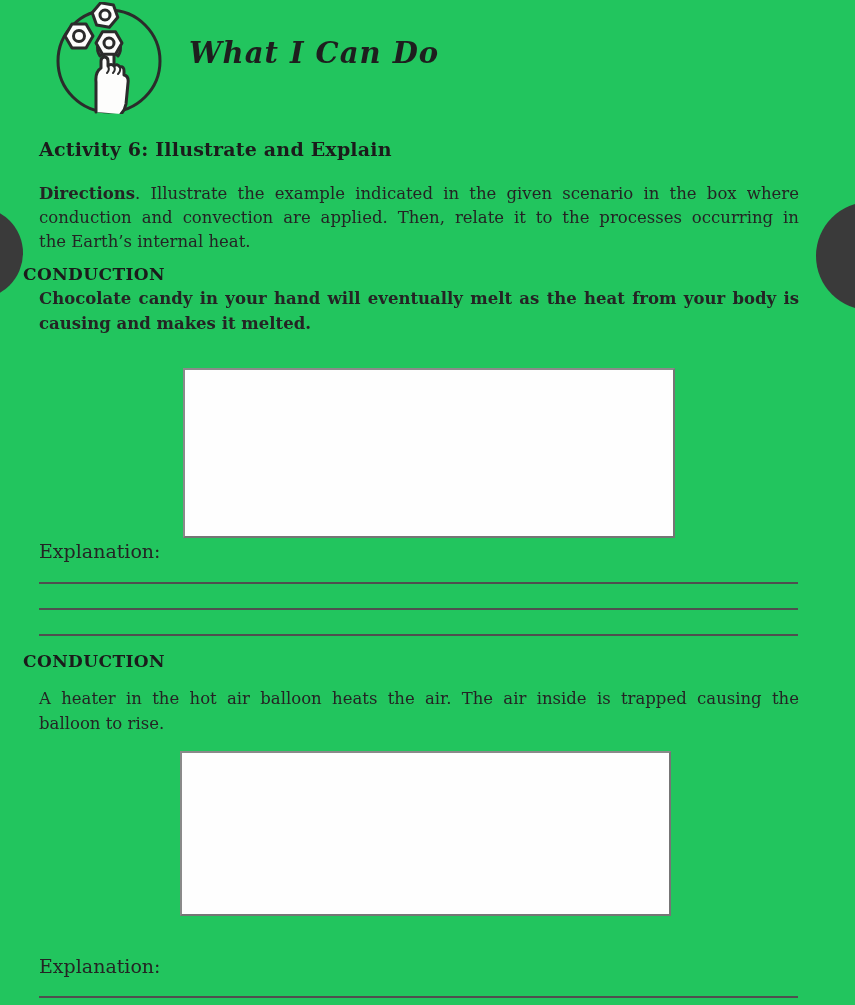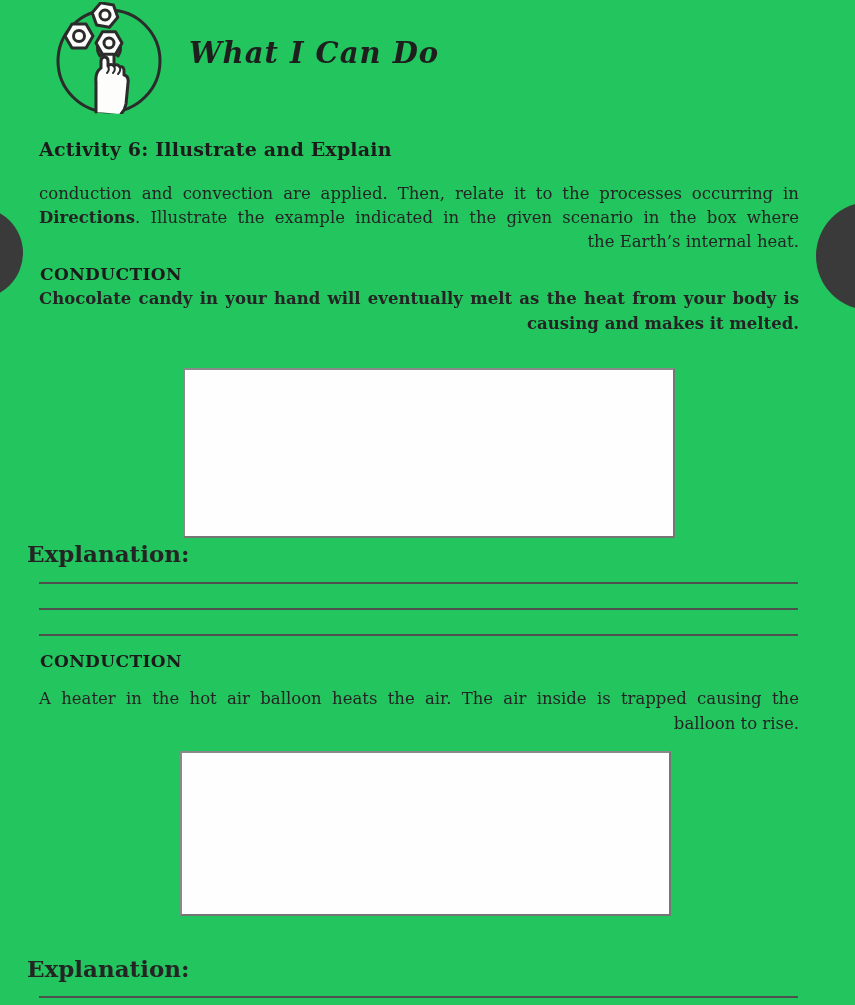--- a/index.html
+++ b/index.html
@@ -20,45 +20,45 @@
     font-size: 29px; font-weight: bold; font-style: italic;
     letter-spacing: 1px; color: #1e1e1e; white-space: nowrap;
   }
   
   .activity-heading {
     position: absolute; left: 39px; top: 138px;
     font-size: 19px; font-weight: bold; color: #1b1b1b;
     letter-spacing: 0.2px; white-space: nowrap;
   }
   .section-heading {
-    position: absolute; left: 40px;
+    position: absolute; left: 23px;
     font-size: 17px; font-weight: bold; color: #1b1b1b;
     letter-spacing: 0.4px; white-space: nowrap;
   }
   .heading-conduction { top: 264px; }
   .heading-convection { top: 651px; }
   
   .para { position: absolute; left: 39px; width: 760px; font-size: 16.5px; color: #242424; }
   .para .jline { text-align: justify; text-align-last: justify; }
-  .para .lline { text-align: right; }
+  .para .lline { text-align: left; }
   .para-directions { top: 182px; line-height: 24px; }
   .para-conduction { top: 286px; line-height: 25px; font-weight: bold; }
   .para-convection { top: 686px; line-height: 25px; }
   .bold-inline { font-weight: bold; }
   
   .draw-box {
     position: absolute; background: #fefefe;
     border: 2px solid #757575;
     border-top-color: #8a8a8a; border-left-color: #8a8a8a;
     box-sizing: border-box;
   }
   .draw-box-conduction { left: 183px; top: 368px; width: 492px; height: 170px; }
   .draw-box-convection { left: 180px; top: 751px; width: 491px; height: 165px; }
   
-  .explanation-label { position: absolute; left: 27px; font-size: 23px; color: #242424; white-space: nowrap; font-weight: bold; }
+  .explanation-label { position: absolute; left: 39px; font-size: 19px; color: #242424; white-space: nowrap; }
   .explanation-label-1 { top: 540px; }
   .explanation-label-2 { top: 955px; }
   .write-line { position: absolute; left: 39px; width: 759px; height: 0; border-top: 2px solid #4f4f4f; }
   .write-line-1a { top: 582px; }
   .write-line-1b { top: 608px; }
   .write-line-1c { top: 634px; }
   .write-line-2a { top: 996px; }
   
   .edge-circle { position: absolute; border-radius: 50%; background: #3a3a3a; }
   .edge-circle-left  { left: -69px; top: 207px; width: 92px;  height: 92px; }
@@ -93,22 +93,22 @@
         <path d="M66,65 Q67,69 64,72" stroke-width="2"></path>
       </g>
     </svg>
   </div>
 
   <div class="page-title">What I Can Do</div>
 
   <div class="activity-heading">Activity 6: Illustrate and Explain</div>
 
   <div class="para para-directions">
+    <div class="jline"><span class="bold-inline">Directions</span><span>. Illustrate the example indicated in the given scenario in the box where</span></div>
     <div class="jline">conduction and convection are applied. Then, relate it to the processes occurring in</div>
-    <div class="jline"><span class="bold-inline">Directions</span><span>. Illustrate the example indicated in the given scenario in the box where</span></div>
     <div class="lline">the Earth’s internal heat.</div>
   </div>
 
   <div class="section-heading heading-conduction">CONDUCTION</div>
 
   <div class="para para-conduction">
     <div class="jline">Chocolate candy in your hand will eventually melt as the heat from your body is</div>
     <div class="lline">causing and makes it melted.</div>
   </div>
 

